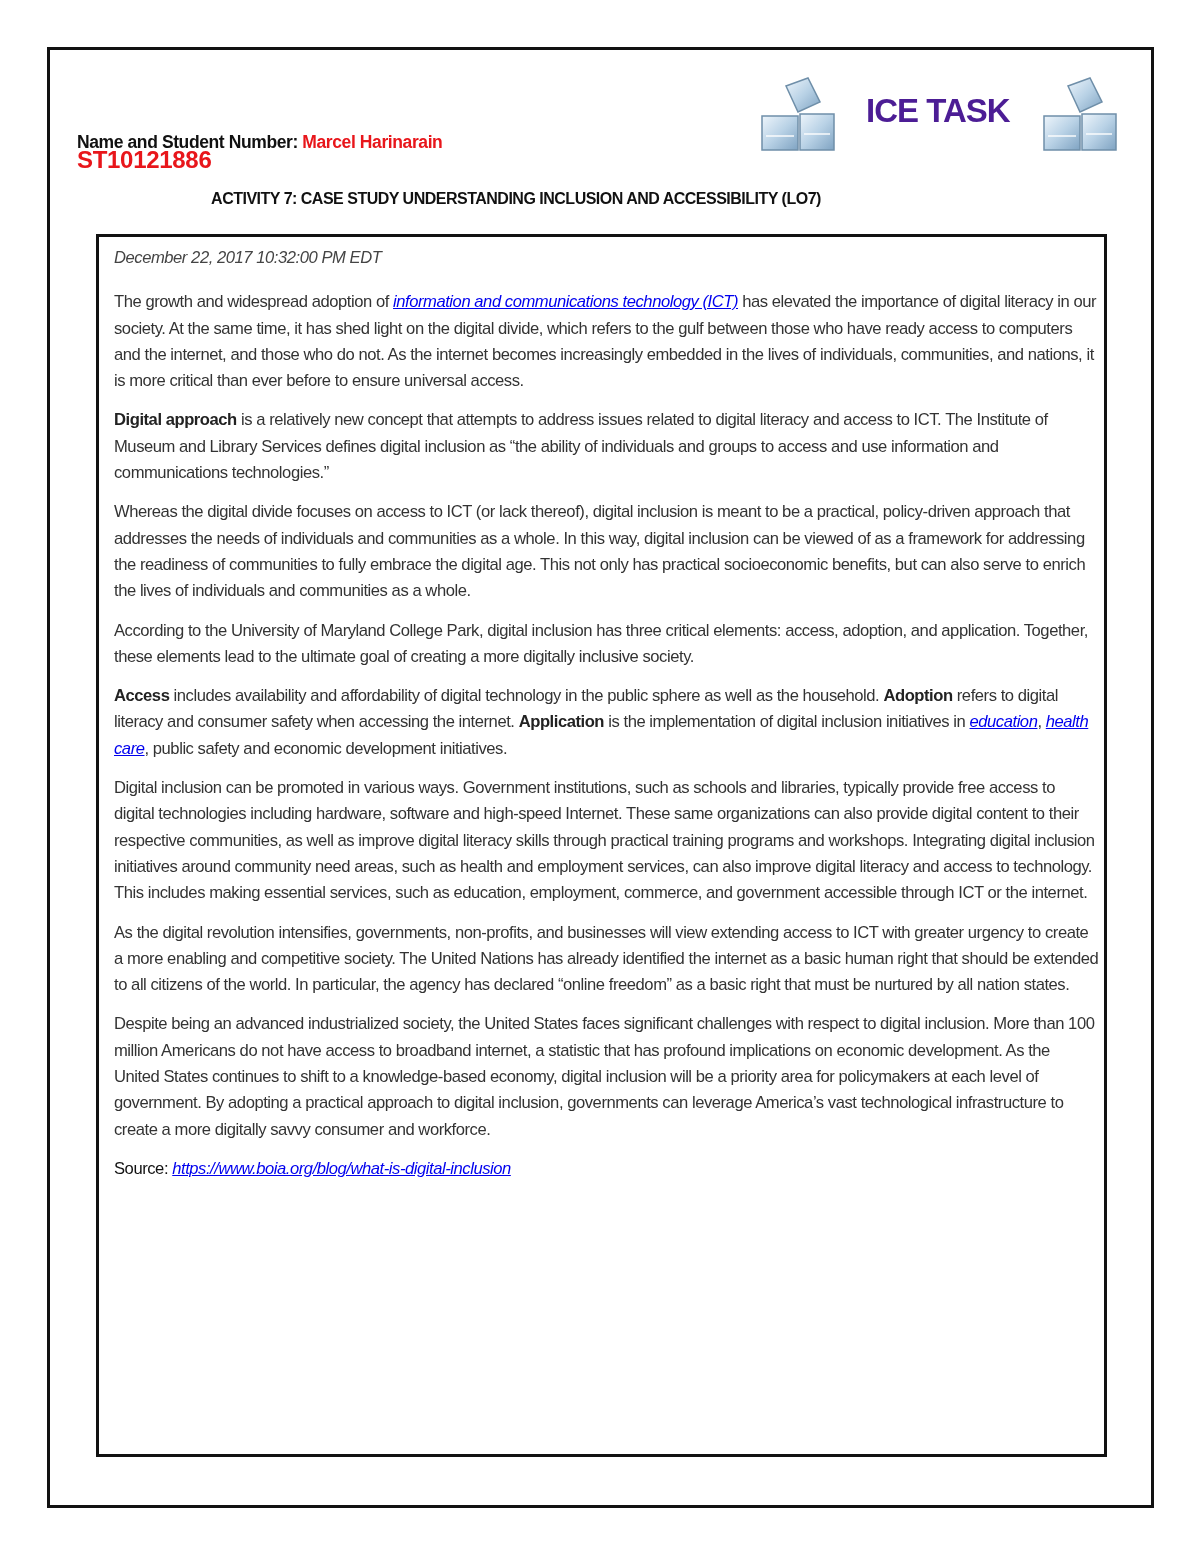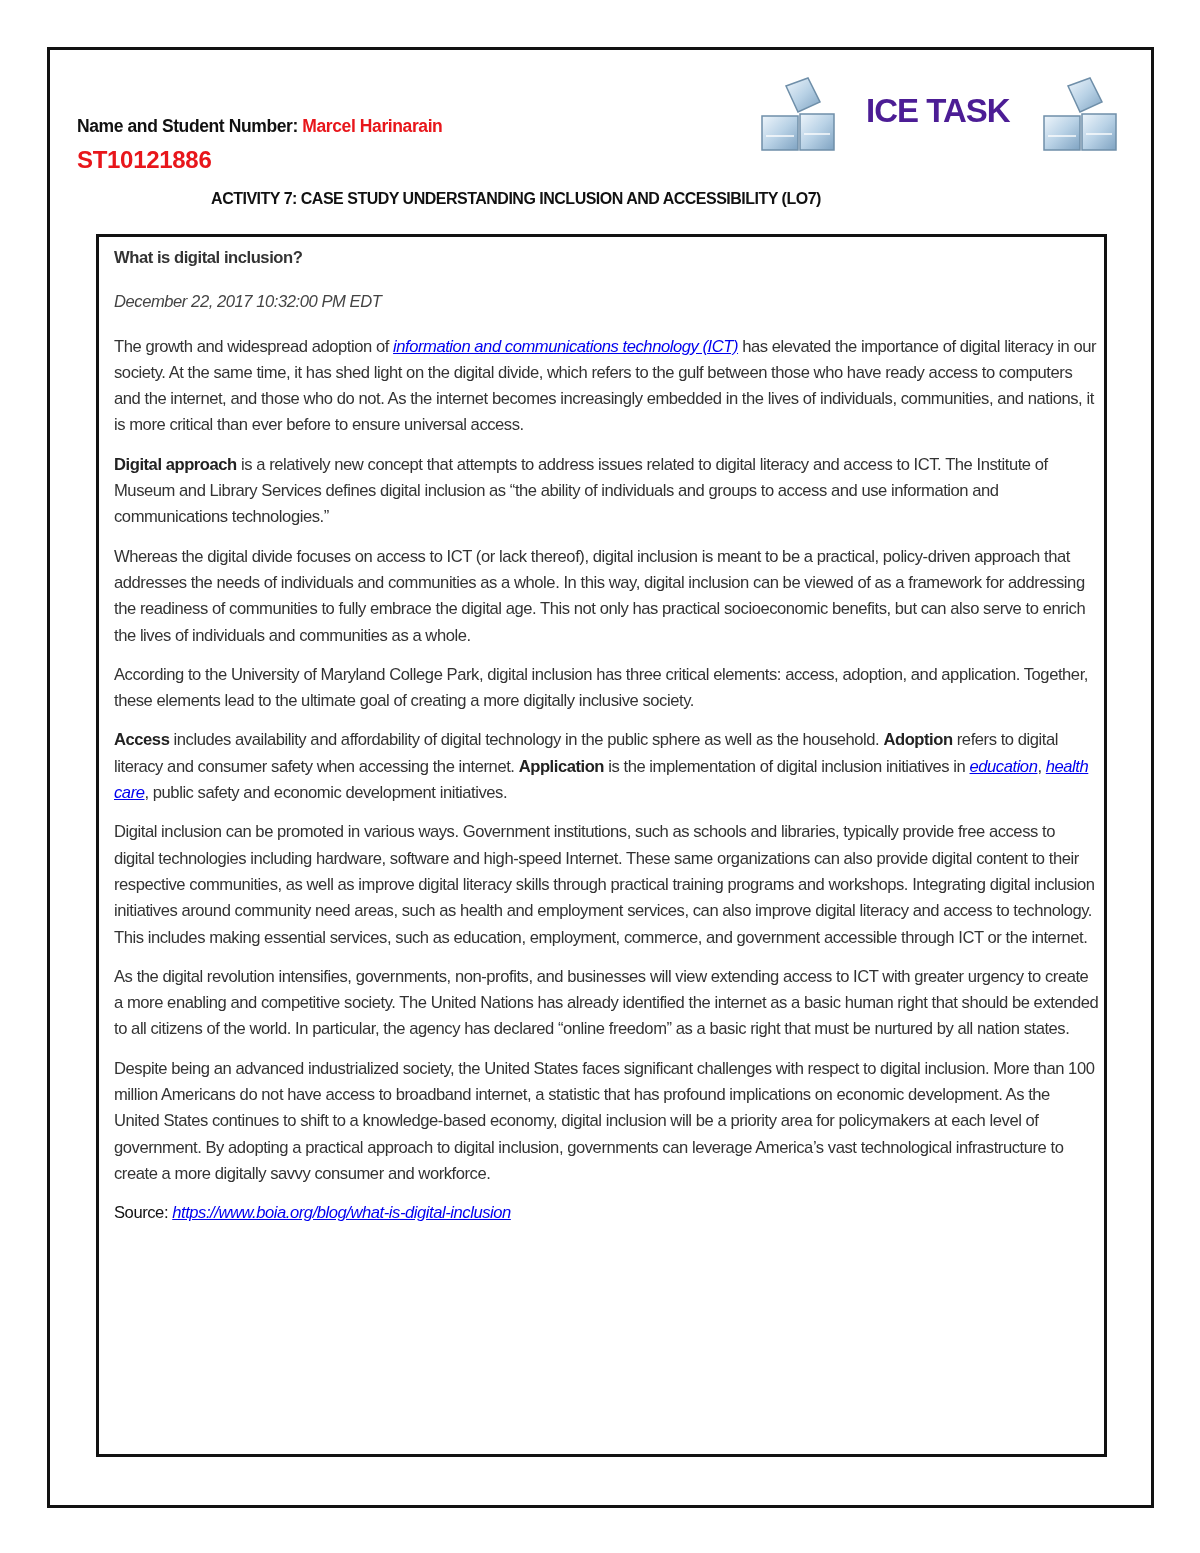--- a/index.html
+++ b/index.html
@@ -1,20 +1,20 @@
 <!DOCTYPE html>
 <html><head>
   <meta charset="utf-8">
   <style>
     html, body { margin: 0; padding: 0; background: #ffffff; }
     body { width: 1200px; height: 1553px; position: relative; overflow: hidden;
            font-family: "Liberation Sans", "DejaVu Sans", sans-serif; color: #222; }
     .page-frame { position: absolute; left: 47px; top: 47px; width: 1101px; height: 1455px;
                   border: 3px solid #111; box-sizing: content-box; }
-    .name-line { position: absolute; left: 77px; top: 116px; font-size: 17.5px; font-weight: bold;
+    .name-line { position: absolute; left: 77px; top: 132px; font-size: 17.5px; font-weight: bold;
                  letter-spacing: -0.4px; color: #111; }
     .name-line .red { color: #e8161b; }
     .student-number { position: absolute; left: 77px; top: 146px; font-size: 24px; font-weight: bold;
                       color: #e8161b; letter-spacing: -0.3px; }
     .ice-title { position: absolute; left: 866px; top: 92px; font-size: 33px; font-weight: bold;
                  color: #4c1d95; letter-spacing: -1px; }
     .ice-img { position: absolute; width: 88px; height: 80px; }
     .ice-img.left { left: 756px; top: 76px; }
     .ice-img.right { left: 1038px; top: 76px; }
     .activity-title { position: absolute; left: 0; width: 1032px; top: 190px; text-align: center;
@@ -64,21 +64,20 @@
   <rect x="44" y="38" width="34" height="36" fill="url(#iceG)" stroke="#6f8fa9" stroke-width="1.5"></rect>
   <line x1="10" y1="60" x2="38" y2="60" stroke="#ffffff" stroke-width="2" opacity="0.7"></line>
   <line x1="48" y1="58" x2="74" y2="58" stroke="#ffffff" stroke-width="2" opacity="0.7"></line>
 </svg>
 
 <div class="activity-title">ACTIVITY 7: CASE STUDY UNDERSTANDING INCLUSION AND ACCESSIBILITY (LO7)</div>
 
 <div class="case-box"></div>
 
 <div class="case-content">
-  <p class="case-heading">What is digital inclusion?</p>
   <p class="case-date">December 22, 2017 10:32:00 PM EDT</p>
 
   <p><span>The growth and widespread adoption of </span><a class="link" href="#">information and communications technology (ICT)</a><span> has elevated the importance of digital literacy in our society. At the same time, it has shed light on the digital divide, which refers to the gulf between those who have ready access to computers and the internet, and those who do not. As the internet becomes increasingly embedded in the lives of individuals, communities, and nations, it is more critical than ever before to ensure universal access.</span></p>
 
   <p><b>Digital approach</b><span> is a relatively new concept that attempts to address issues related to digital literacy and access to ICT. The Institute of Museum and Library Services defines digital inclusion as “the ability of individuals and groups to access and use information and communications technologies.”</span></p>
 
   <p>Whereas the digital divide focuses on access to ICT (or lack thereof), digital inclusion is meant to be a practical, policy-driven approach that addresses the needs of individuals and communities as a whole. In this way, digital inclusion can be viewed of as a framework for addressing the readiness of communities to fully embrace the digital age. This not only has practical socioeconomic benefits, but can also serve to enrich the lives of individuals and communities as a whole.</p>
 
   <p>According to the University of Maryland College Park, digital inclusion has three critical elements: access, adoption, and application. Together, these elements lead to the ultimate goal of creating a more digitally inclusive society.</p>
 

